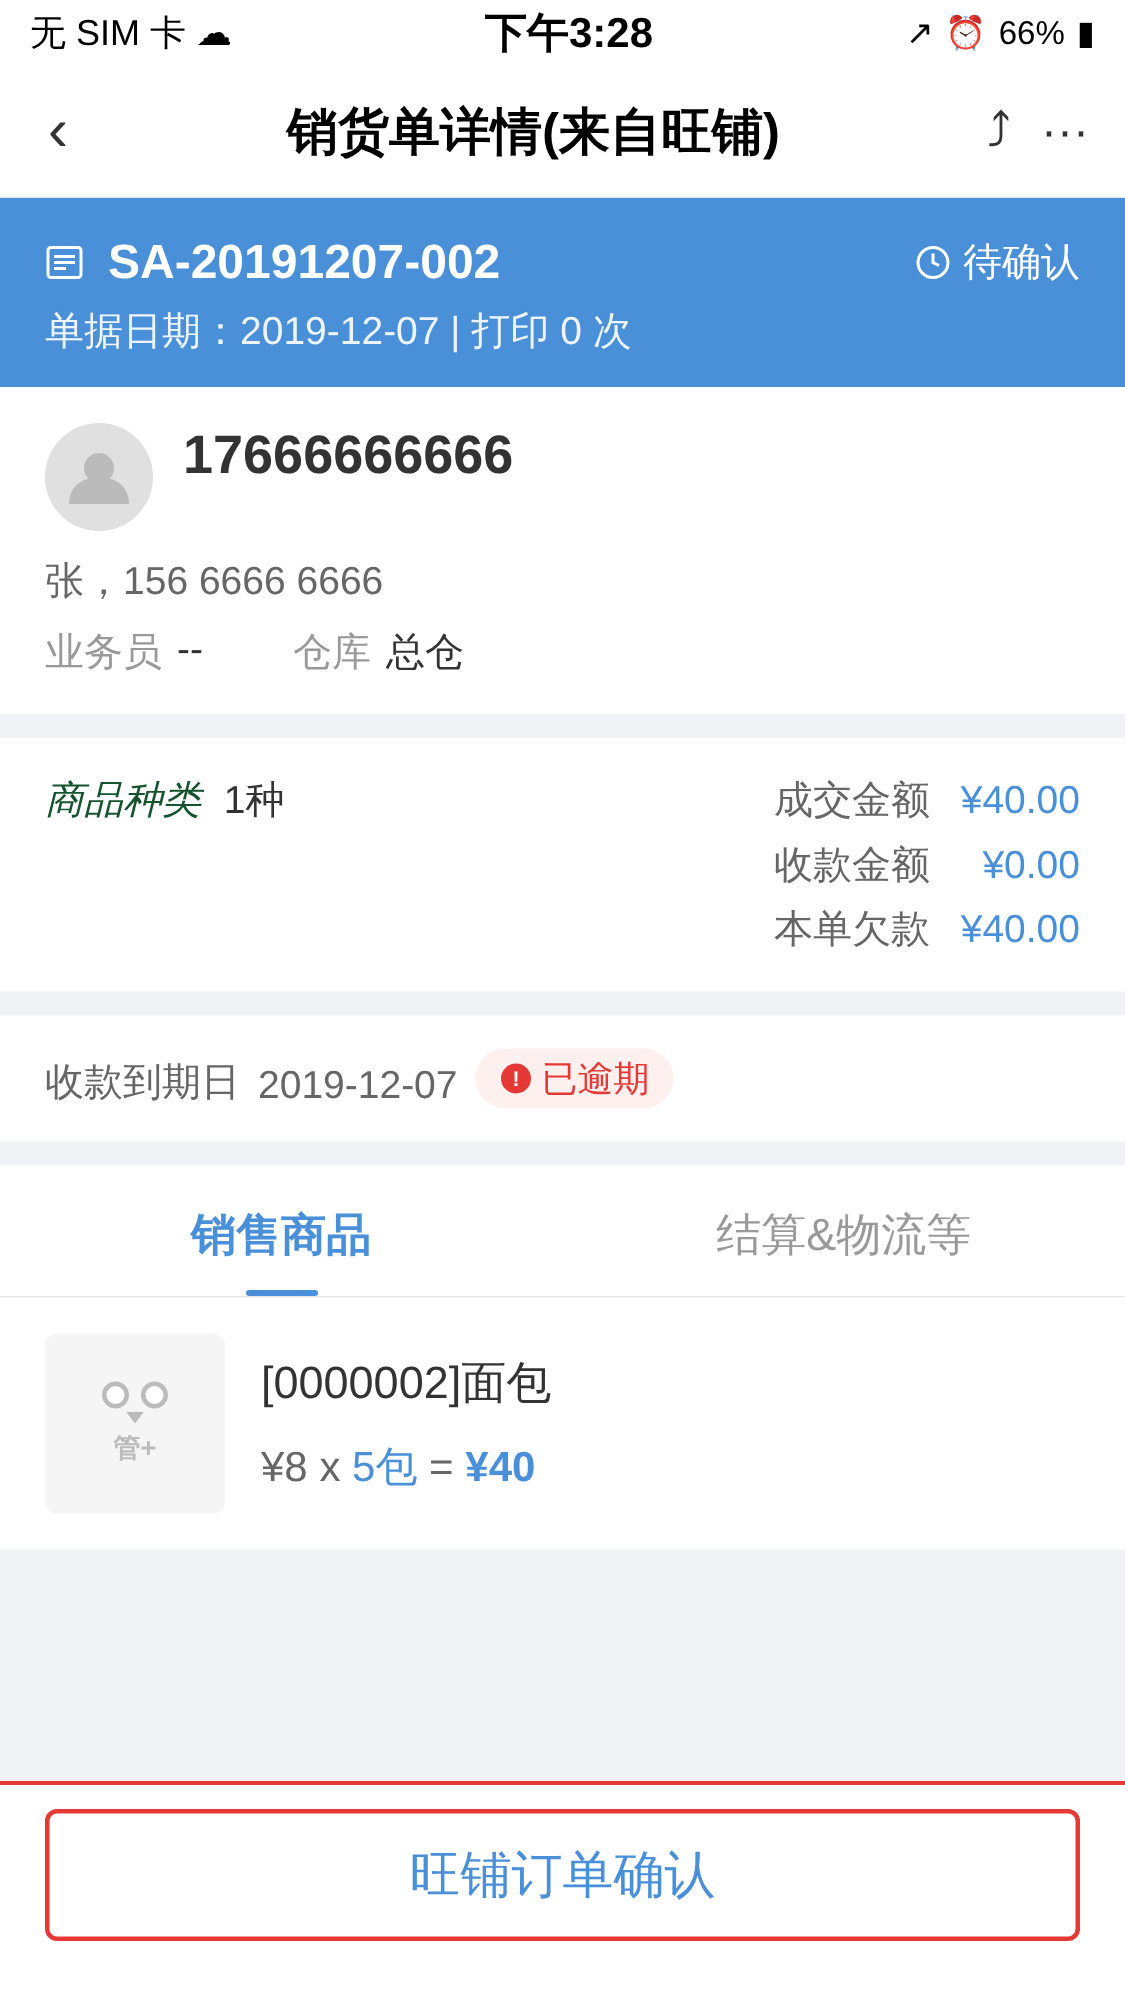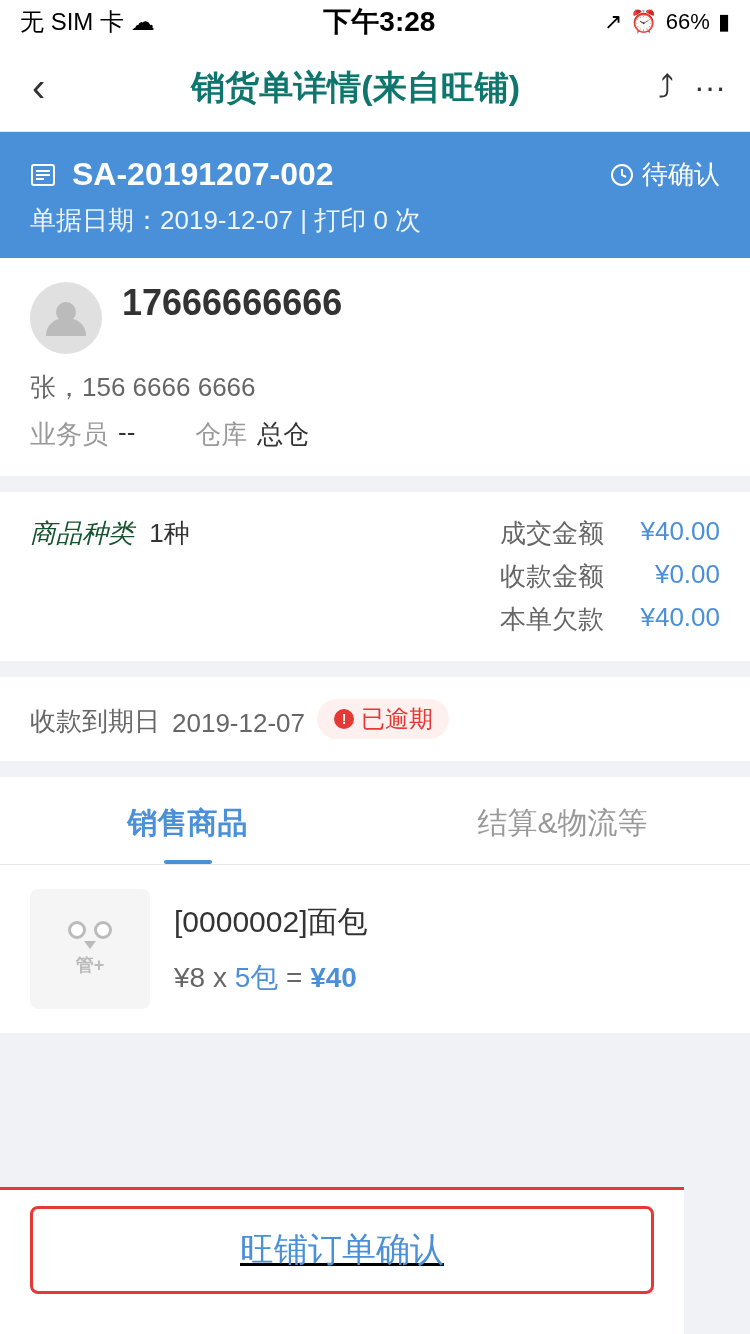--- a/index.html
+++ b/index.html
@@ -41,21 +41,21 @@
     }
     .nav-back {
       font-size: 40px;
       color: #333;
       cursor: pointer;
       padding: 8px;
     }
     .nav-title {
       font-size: 34px;
       font-weight: 600;
-      color: #0f766e;
+      color: #000000;
     }
     .nav-actions {
       display: flex;
       align-items: center;
       gap: 20px;
     }
     .nav-action-icon {
       font-size: 32px;
       color: #333;
       cursor: pointer;
@@ -150,22 +150,21 @@
     .summary-left-value { color: #333; margin-left: 8px; }
     .summary-right {
       display: flex;
       flex-direction: column;
       align-items: flex-end;
       gap: 8px;
       font-size: 26px;
     }
     .summary-row {
       display: flex;
-      gap: 16px;
-      align-items: flex-start;
+      align-items: center;
     }
     .summary-row-label { color: #666; }
     .summary-row-value { color: #4a90d9; min-width: 100px; text-align: right; }
     .summary-row-value.owed { color: #4a90d9; }
 
     
     .due-card {
       background: #fff;
       padding: 22px 30px;
       margin-bottom: 16px;
@@ -256,25 +255,24 @@
       padding-bottom: 140px;
       background: #f0f2f5;
       min-height: 400px;
     }
 
     
     .bottom-bar {
       position: fixed;
       bottom: 0;
       left: 0;
-      width: 684px;
+      width: 750px;
       background: #fff;
       padding: 16px 30px 40px;
       border-top: 3px solid #e53935;
-      text-decoration: underline;
     }
     .confirm-btn {
       width: 100%;
       height: 88px;
       background: #fff;
       border: 3px solid #e53935;
       border-radius: 8px;
       font-size: 34px;
       color: #4a90d9;
       cursor: pointer;

